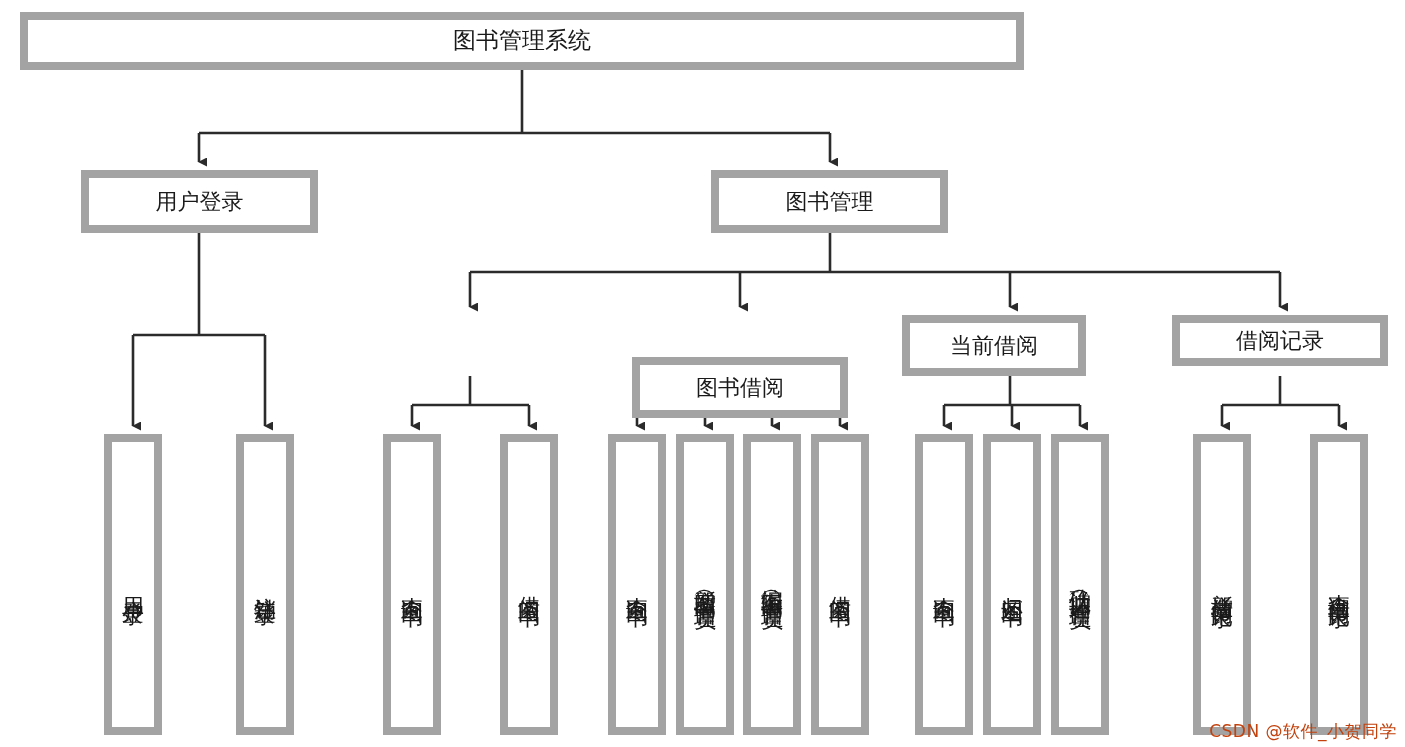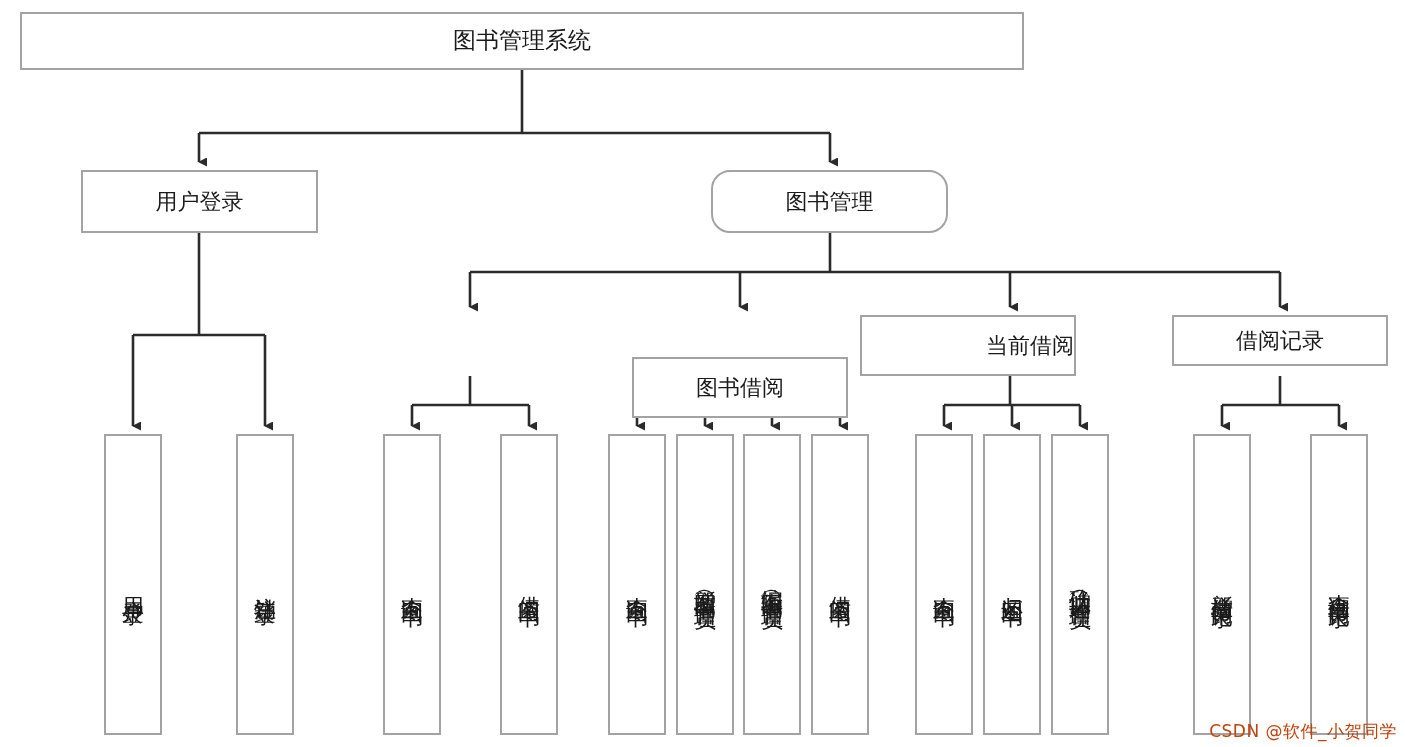--- a/index.html
+++ b/index.html
@@ -22,21 +22,21 @@
     position: absolute;
     left: 0;
     top: 0;
     width: 1405px;
     height: 747px;
   }
   .node {
     position: absolute;
     box-sizing: border-box;
     background: #ffffff;
-    border: 2px solid #a3a3a3;
+    border: 8px solid #a3a3a3;
     display: flex;
     align-items: center;
     justify-content: center;
     color: #1a1a1a;
     z-index: 2;
   }
   .node-label {
     display: block;
     text-align: center;
     line-height: 1.18;
@@ -129,30 +129,30 @@
   </svg>
 
   <div class="node root" style="left:20px; top:12px; width:1004px; height:58px;">
     <span class="node-label">图书管理系统</span>
   </div>
 
   <div class="node level2" style="left:81px; top:170px; width:237px; height:63px;">
     <span class="node-label">用户登录</span>
   </div>
 
-  <div class="node level2" style="left:711px; top:170px; width:237px; height:63px;border-radius:19px;">
+  <div class="node level2" style="left:711px; top:170px; width:237px; height:63px;">
     <span class="node-label">图书管理</span>
   </div>
 
 
   <div class="node level3" style="left:632px; top:315px; width:216px; height:61px;margin-top:42px;">
     <span class="node-label">图书借阅</span>
   </div>
 
-  <div class="node level3" style="left:860px; top:315px; width:216px; height:61px;justify-content:flex-end;">
+  <div class="node level3" style="left:902px; top:315px; width:184px; height:61px;">
     <span class="node-label">当前借阅</span>
   </div>
 
   <div class="node level3" style="left:1172px; top:315px; width:216px; height:51px;">
     <span class="node-label">借阅记录</span>
   </div>
 
   <div class="node leaf" style="left:104px; top:434px; width:58px; height:301px;">
     <span class="node-label">用户登录</span>
   </div>

